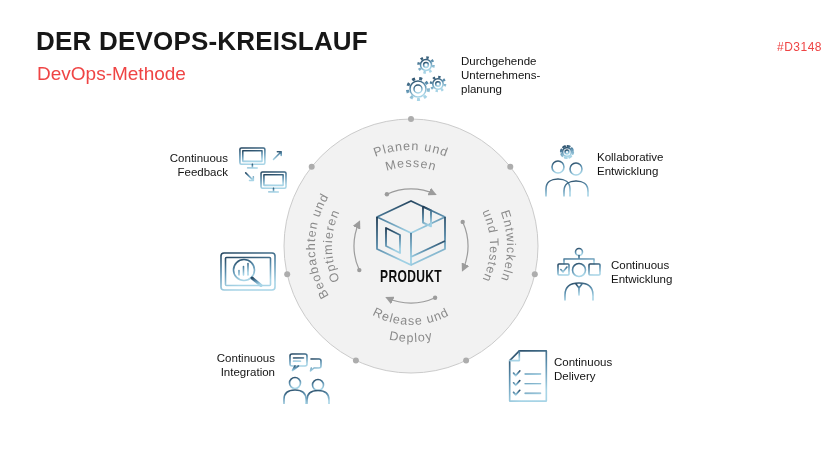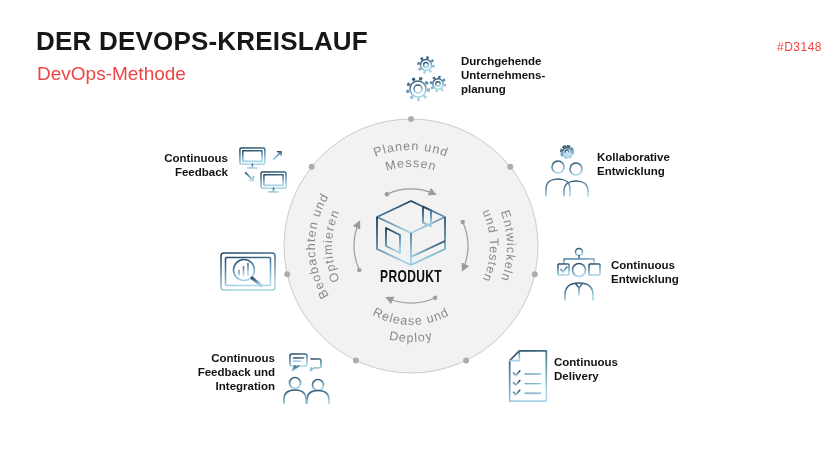--- a/index.html
+++ b/index.html
@@ -2,21 +2,21 @@
 <html><head>
 <meta charset="utf-8">
 <style>
   html,body{margin:0;padding:0;background:#fff;}
   #slide{position:relative;width:829px;height:466px;background:#ffffff;overflow:hidden;
          font-family:"Liberation Sans",sans-serif;}
   .abs{position:absolute;}
   #title{left:36px;top:26px;font-size:26px;font-weight:700;letter-spacing:.2px;color:#171717;}
   #subtitle{left:37px;top:63px;font-size:19px;color:#ef4444;}
   #tag{top:12px;right:7px;font-size:12px;color:#ef4444;letter-spacing:.5px;margin-top:28px;}
-  .item-label{font-size:11.5px;font-weight:bold;color:#131313;line-height:14px;}
+  .item-label{font-size:11.5px;font-weight:normal;color:#131313;line-height:14px;}
   .item-label span{display:block;}
   .ra{text-align:right;}
   .icon{display:block;}
   svg{display:block;}
   .phase-text{font-size:12.5px;letter-spacing:1px;fill:#8a8a8a;}
   .produkt{font-size:16.5px;font-weight:bold;fill:#0d0d0d;letter-spacing:.5px;}
 </style>
 </head>
 <body>
 
@@ -197,21 +197,20 @@
       <path d="M7 45 l2.3 2.6 l4.2-4.8 M19 46 H35"></path>
     </g>
   </svg>
   <div class="abs item-label" style="left:554px;top:355px">
     <span>Continuous</span>
     <span>Delivery</span>
   </div>
 
   <div class="abs item-label ra" style="left:158px;top:351px;width:117px">
     <span>Continuous</span>
-    <span>Feedback und</span>
     <span>Integration</span>
   </div>
   <svg class="abs icon" style="left:282px;top:352px" width="50" height="52" viewBox="0 0 50 52">
     <defs>
         <linearGradient id="ig5" x1="0" y1="0" x2="0.3" y2="1">
       <stop offset="0" stop-color="#274862"></stop>
           <stop offset="0.5" stop-color="#5B8FAE"></stop>
           <stop offset="1" stop-color="#A7D4E6"></stop>
     </linearGradient>
       </defs>

